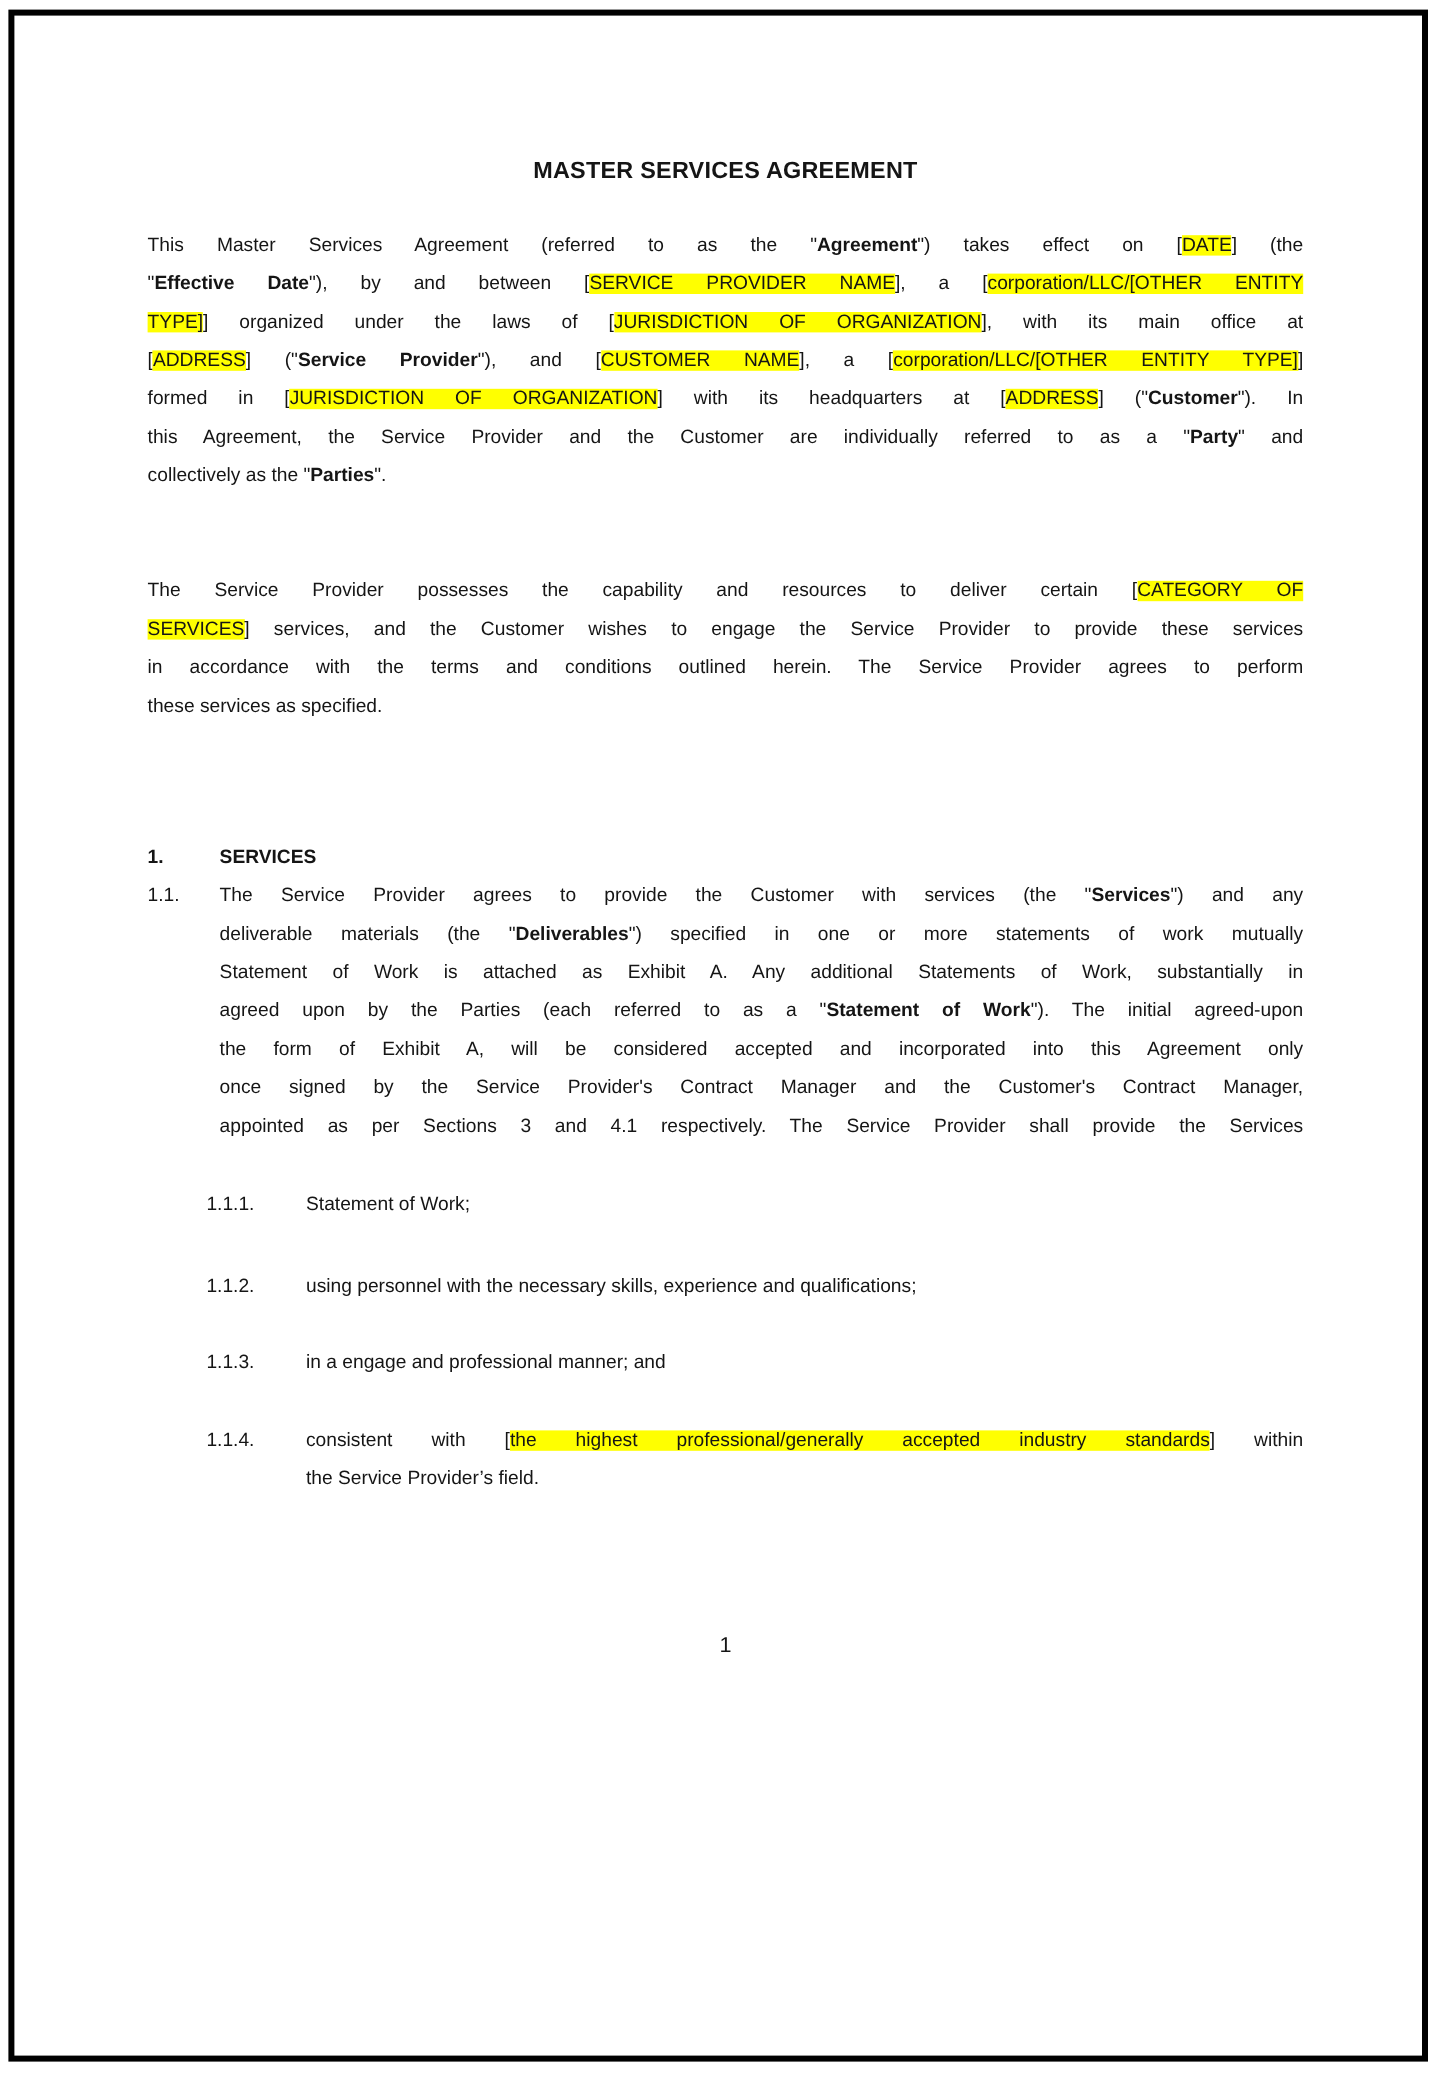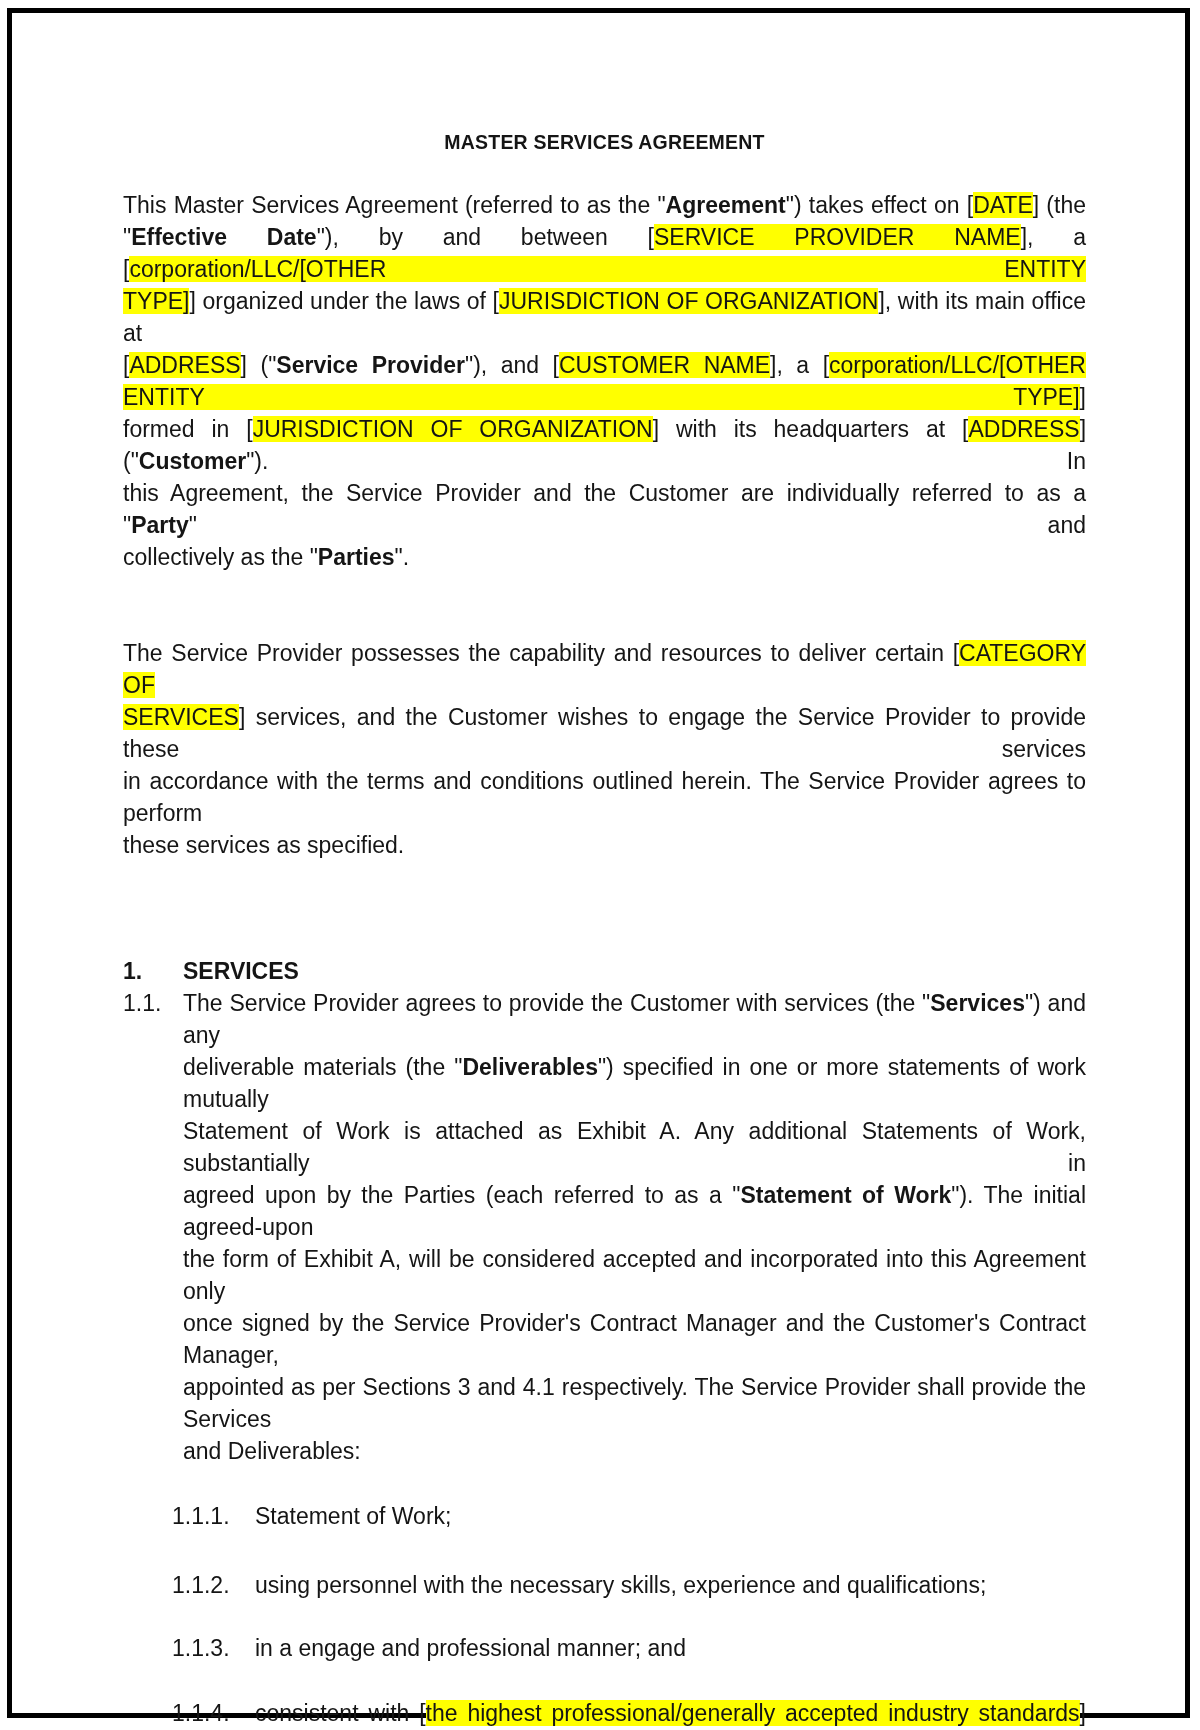--- a/index.html
+++ b/index.html
@@ -23,21 +23,21 @@
     width: 963px;
   }
   .doc-title {
     margin-top: 122px;
     font-size: 19.5px;
     line-height: 32px;
     font-weight: 700;
     text-align: center;
     letter-spacing: 0.2px;
   }
-  .block { font-size: 23px; line-height: 32px; }
+  .block { font-size: 16px; line-height: 32px; }
   .line.j { text-align: justify; text-align-last: justify; text-justify: inter-word; }
   .b { font-weight: 700; }
   .hl { background: var(--hl, #ffff00); }
   .numbered, .heading { position: relative; padding-left: 60px; }
   .numbered .num, .heading .num { position: absolute; left: 0; top: 0; }
   .numbered.lvl2 { margin-left: 49px; padding-left: 83px; }
   .heading { font-weight: 700; }
   
   .block-intro            { margin-top: 31px; }
   .block-recitals         { margin-top: 64px; }
@@ -81,21 +81,20 @@
       <div class="block heading block-heading-services"><span class="num">1.</span><span class="b">SERVICES</span></div>
       <div class="block numbered lvl1 block-clause-1-1">
         <span class="num">1.1.</span>
         <div class="line j"><span class="">The Service Provider agrees to provide the Customer with services (the "</span><span class="b ">Services</span><span class="">") and any</span></div>
         <div class="line j"><span class="">deliverable materials (the "</span><span class="b ">Deliverables</span><span class="">") specified in one or more statements of work mutually</span></div>
         <div class="line j"><span class="">Statement of Work is attached as Exhibit A. Any additional Statements of Work, substantially in</span></div>
         <div class="line j"><span class="">agreed upon by the Parties (each referred to as a "</span><span class="b ">Statement of Work</span><span class="">"). The initial agreed-upon</span></div>
         <div class="line j"><span class="">the form of Exhibit A, will be considered accepted and incorporated into this Agreement only</span></div>
         <div class="line j"><span class="">once signed by the Service Provider's Contract Manager and the Customer's Contract Manager,</span></div>
         <div class="line j"><span class="">appointed as per Sections 3 and 4.1 respectively. The Service Provider shall provide the Services</span></div>
-        <div class="line"><span class="">and Deliverables:</span></div>
       </div>
       <div class="block numbered lvl2 block-clause-1-1-1">
         <span class="num">1.1.1.</span>
         <div class="line"><span class="">Statement of Work;</span></div>
       </div>
       <div class="block numbered lvl2 block-clause-1-1-2">
         <span class="num">1.1.2.</span>
         <div class="line"><span class="">using personnel with the necessary skills, experience and qualifications;</span></div>
       </div>
       <div class="block numbered lvl2 block-clause-1-1-3">

